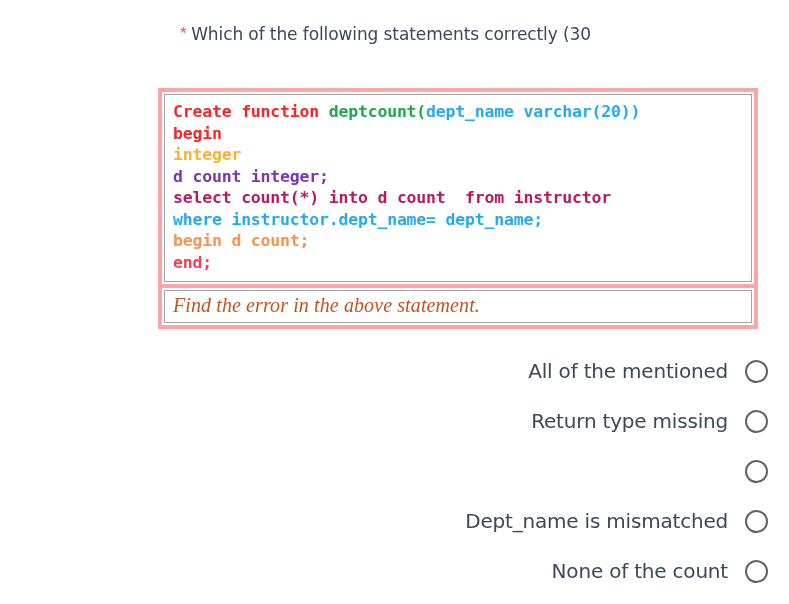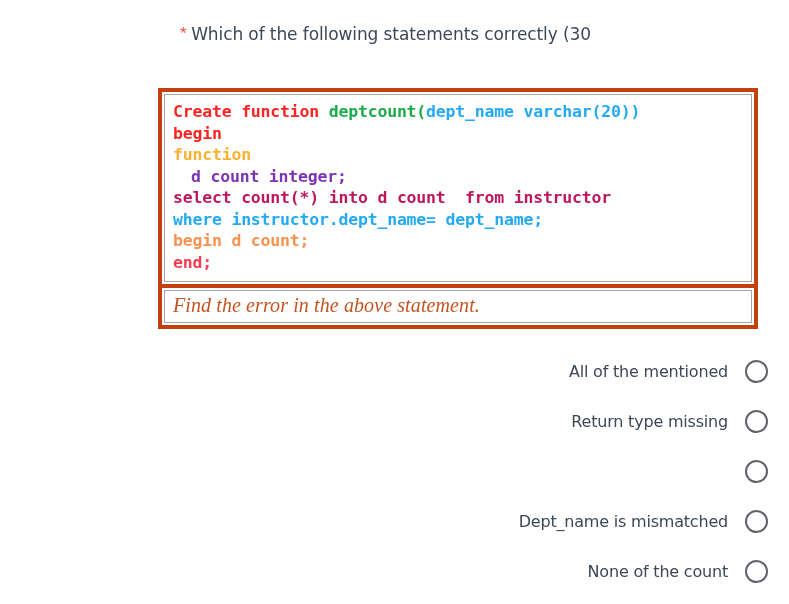--- a/index.html
+++ b/index.html
@@ -45,21 +45,21 @@
     position: absolute;
     left: 158px;
     top: 88px;
     width: 600px;
     box-sizing: border-box;
   }
 
   .code-panel,
   .caption-panel {
     background: #ffffff;
-    border: 4px solid #c2410c;
+    border: 4px solid #fca5a5;
     box-sizing: border-box;
   }
   .code-panel {
     padding: 2px;
   }
   .code-inner,
   .caption-inner {
     border: 1px solid #a6a6a6;
     box-sizing: border-box;
   }
@@ -102,21 +102,21 @@
   .option-row {
     display: flex;
     align-items: center;
     justify-content: flex-end;
     height: 50px;
     padding-right: 21px;
     box-sizing: border-box;
   }
   .option-label {
     font-family: "DejaVu Sans", sans-serif;
-    font-size: 16px;
+    font-size: 20px;
     color: #3c4858;
     letter-spacing: -0.2px;
     text-align: right;
     white-space: nowrap;
   }
   .radio-circle {
     width: 23px;
     height: 23px;
     border: 2px solid #5f6368;
     border-radius: 50%;
@@ -133,22 +133,22 @@
 <div class="question-header">
   <span class="req-asterisk">*</span>
   <span class="question-text">Which of the following statements correctly (30</span>
 </div>
 
 <div class="slide-image">
   <div class="code-panel">
     <div class="code-inner">
         <div class="code-line"><span style="color: rgb(251, 35, 35);">Create function </span><span style="color: rgb(27, 171, 75);">deptcount(</span><span style="color: rgb(35, 170, 242);">dept_name varchar(20))</span></div>
         <div class="code-line"><span style="color: rgb(251, 35, 35);">begin</span></div>
-        <div class="code-line"><span style="color: rgb(252, 177, 49);">function</span></div>
-        <div class="code-line"><span style="color: rgb(123, 52, 181); margin-left: 18px;">d count integer;</span></div>
+        <div class="code-line"><span style="color: rgb(252, 177, 49);">integer</span></div>
+        <div class="code-line"><span style="color: rgb(123, 52, 181);">d count integer;</span></div>
         <div class="code-line"><span style="color: #be185d;">select count(*) into d count  from instructor</span></div>
         <div class="code-line"><span style="color: rgb(35, 170, 242);">where instructor.dept_name= dept_name;</span></div>
         <div class="code-line"><span style="color: rgb(247, 147, 79);">begin d count;</span></div>
         <div class="code-line"><span style="color: rgb(251, 59, 79);">end;</span></div>
       </div>
   </div>
   <div class="caption-panel">
     <div class="caption-inner">
       <span class="caption-text">Find the error in the above statement.</span>
     </div>

